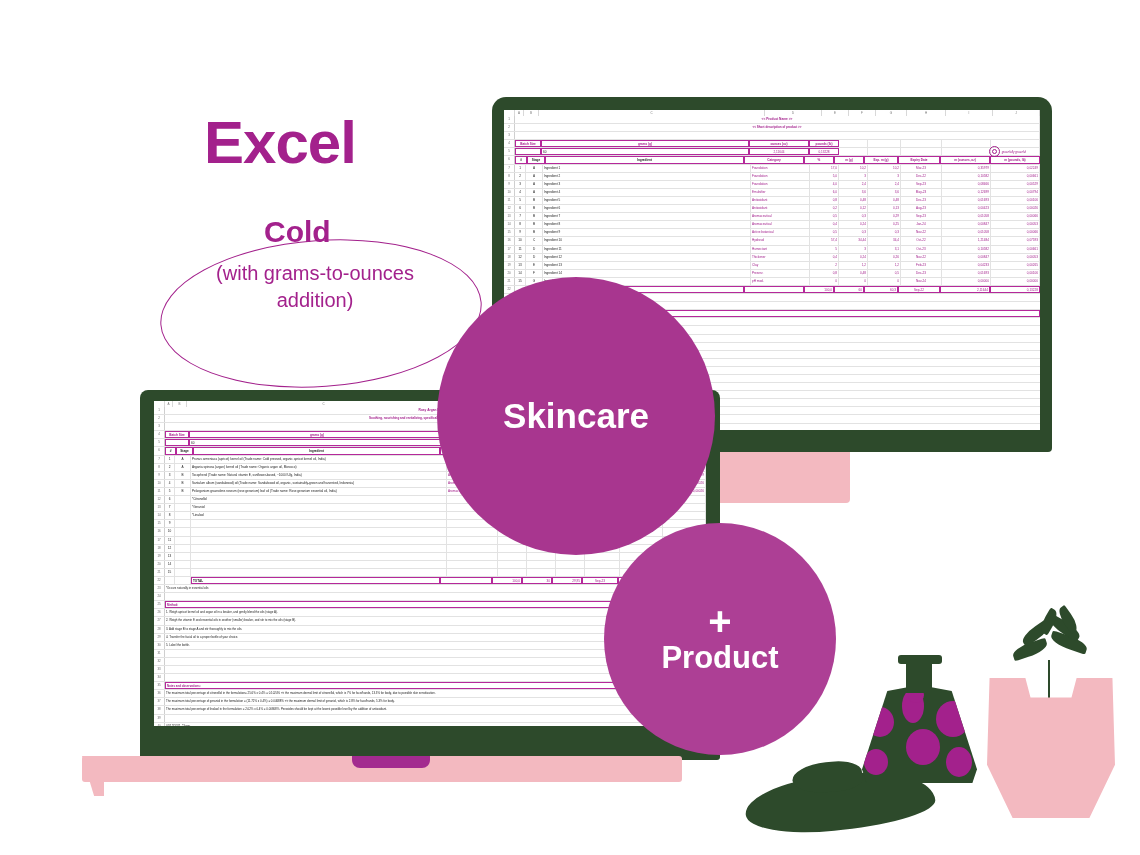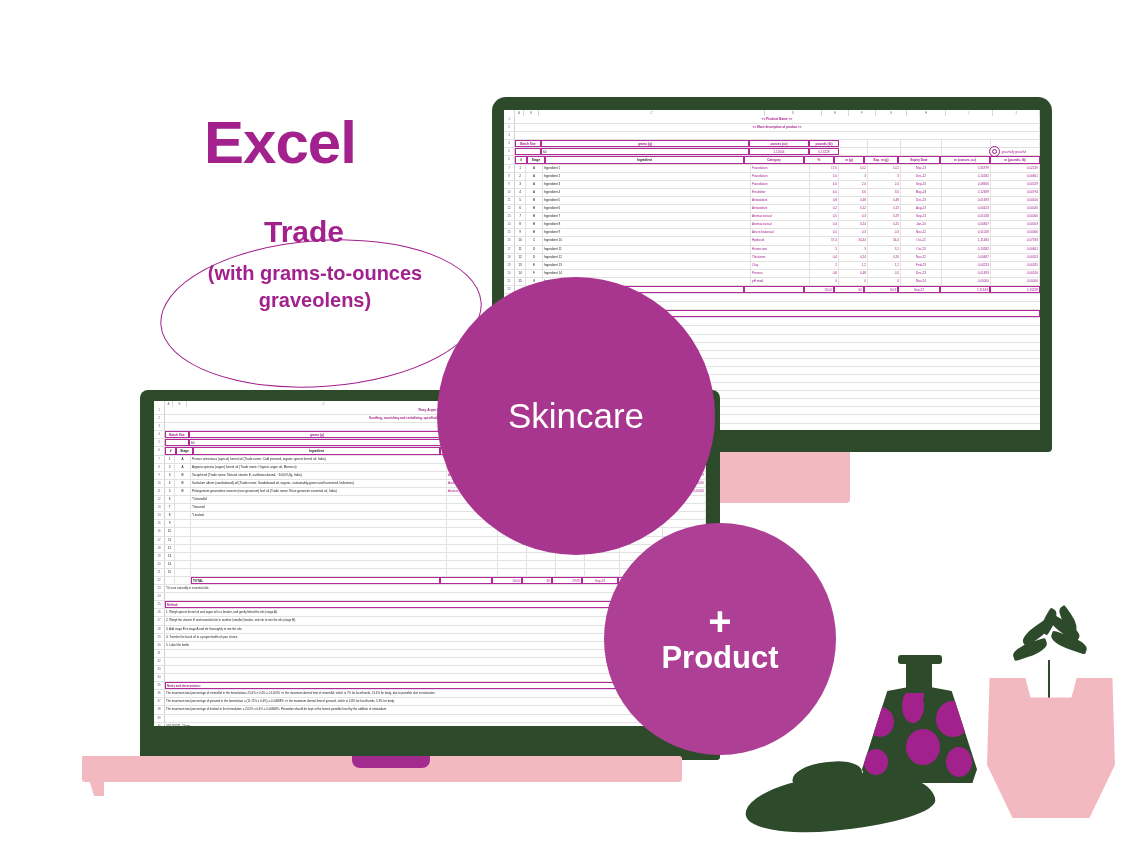--- a/index.html
+++ b/index.html
@@ -100,29 +100,29 @@
   }
   .file-title{
     position:absolute;left:264px;top:215px;font-size:30px;font-weight:bold;color:#a3218c;
   }
   .ellipse{
     position:absolute;left:160px;top:240px;width:320px;height:145px;
     border:1.6px solid #a3218c;border-radius:50%;transform:rotate(-4deg);
   }
   .sub-lines{
     position:absolute;left:150px;top:260px;width:330px;text-align:center;
-    font-size:20px;font-weight:bold;color:#a3218c;line-height:1.35;
+    font-size:20px;font-weight:normal;color:#a3218c;line-height:1.35;
   }
 
   .bubble-main{
     position:absolute;left:437px;top:277px;width:278px;height:278px;border-radius:50%;
     background:#a8368f;display:flex;align-items:center;justify-content:center;
   }
   .bubble-main .txt{
-    color:#fff;font-size:35px;font-weight:normal;text-align:center;line-height:1.14;
+    color:#fff;font-size:35px;font-weight:bold;text-align:center;line-height:1.14;
   }
   .bubble-sec{
     position:absolute;left:604px;top:523px;width:232px;height:232px;border-radius:50%;
     background:#ad3f95;display:flex;align-items:center;justify-content:center;
   }
   .bubble-sec .txt{color:#fff;font-size:31px;font-weight:bold;text-align:center;line-height:1.15;}
   .bubble-sec .plus{font-size:40px;display:block;line-height:.95;}
 
   
   .leaf-blob{
@@ -857,24 +857,24 @@
           </div>
         </div>
     </div>
   </div>
   <div class="laptop-base-l"></div>
   <div class="laptop-base"></div>
   <div class="laptop-notch"></div>
 
   <div class="excel-title">Excel</div>
   <div class="ellipse"></div>
-  <div class="file-title">Trade</div>
+  <div class="file-title">Cold</div>
   <div class="sub-lines">
     <div>(with grams-to-ounces</div>
-    <div>graveolens)</div>
+    <div>addition)</div>
   </div>
 
   <div class="bubble-main">
     <div class="txt">
       <div>Skincare</div>
     </div>
   </div>
 
   <div class="bubble-sec">
     <div class="txt">

